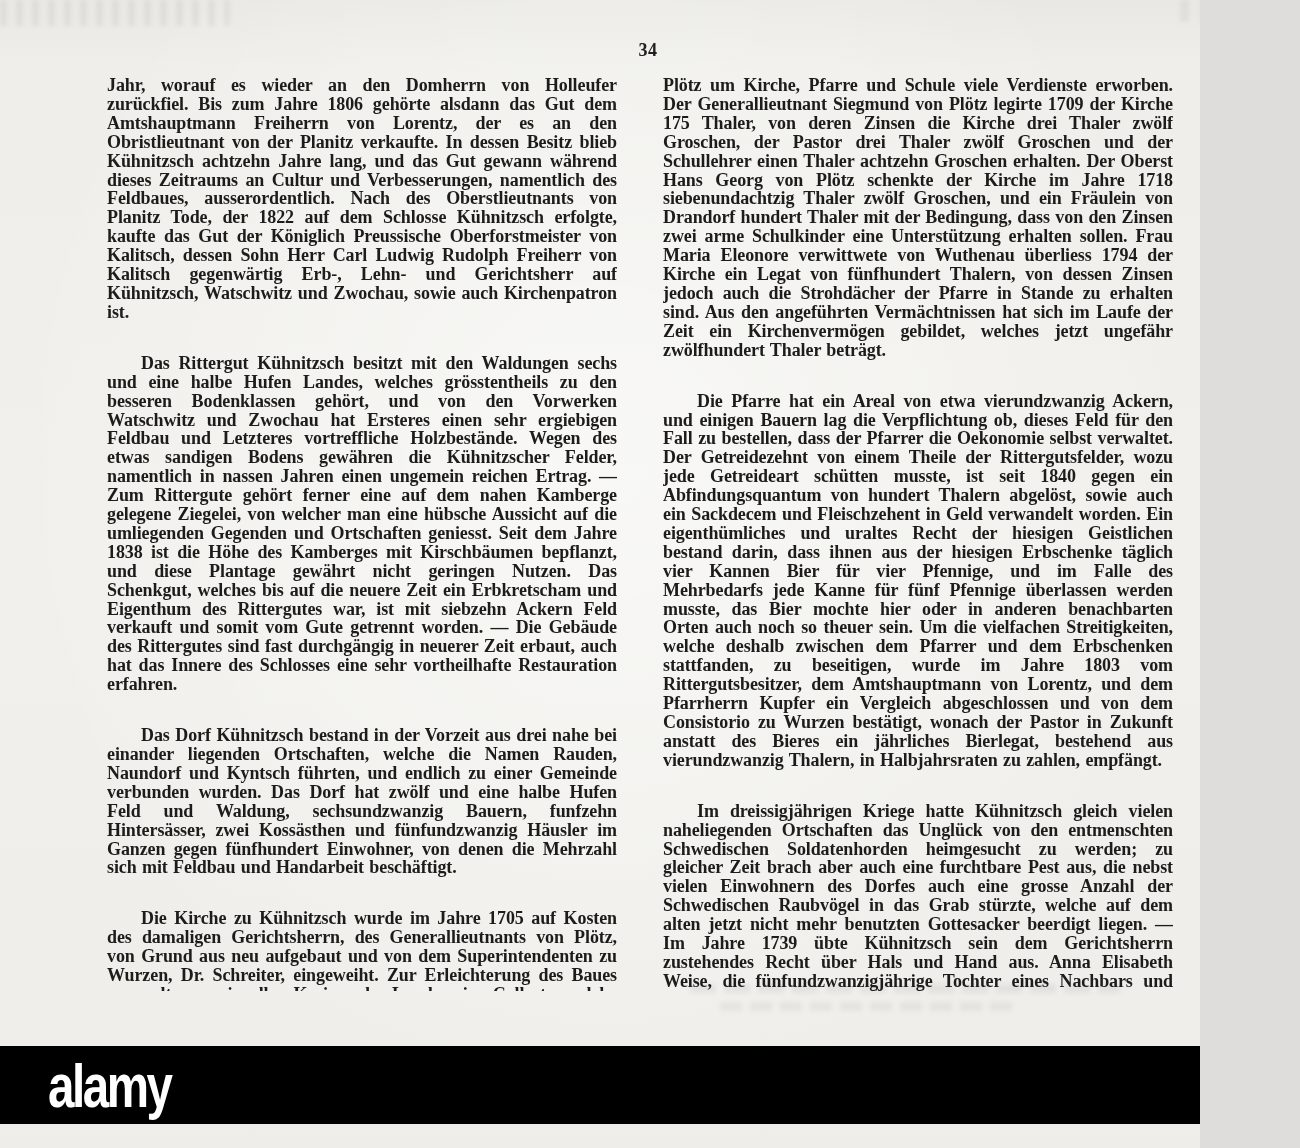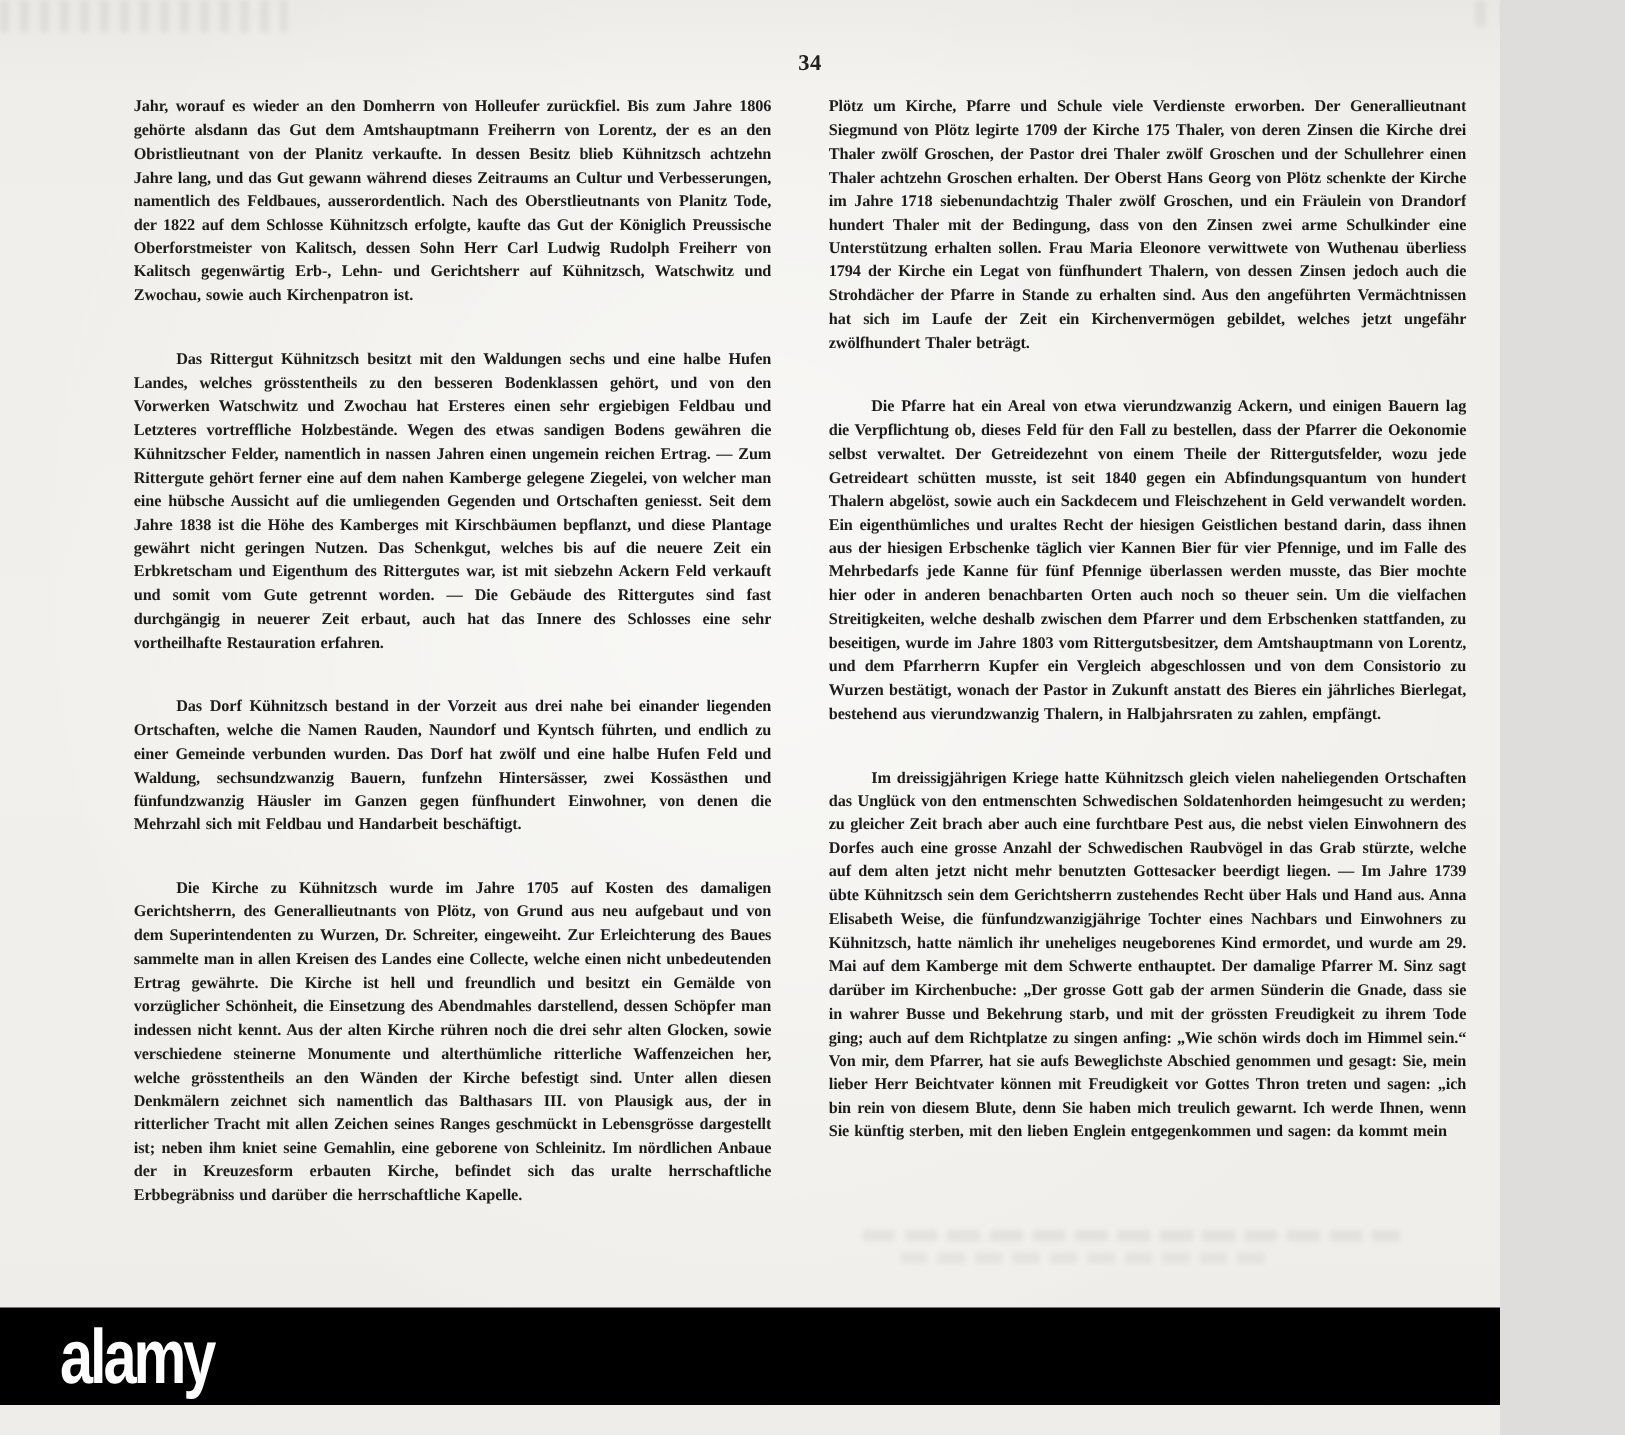--- a/index.html
+++ b/index.html
@@ -62,21 +62,21 @@
     height: 915px;
     display: flex;
     gap: 46px;
     overflow: hidden;
   }
   .col {
     width: 510px;
     height: 100%;
     overflow: hidden;
     color: #1d1c1a;
-    font-size: 13px;
+    font-size: 18px;
     font-weight: bold;
     line-height: 18.9px;
     text-align: justify;
     letter-spacing: -0.1px;
     word-spacing: 1px;
     text-rendering: optimizeLegibility;
   }
   .col p { margin: 0; }
   .col p.indent { text-indent: 34px; margin-top: 32px; }
   

